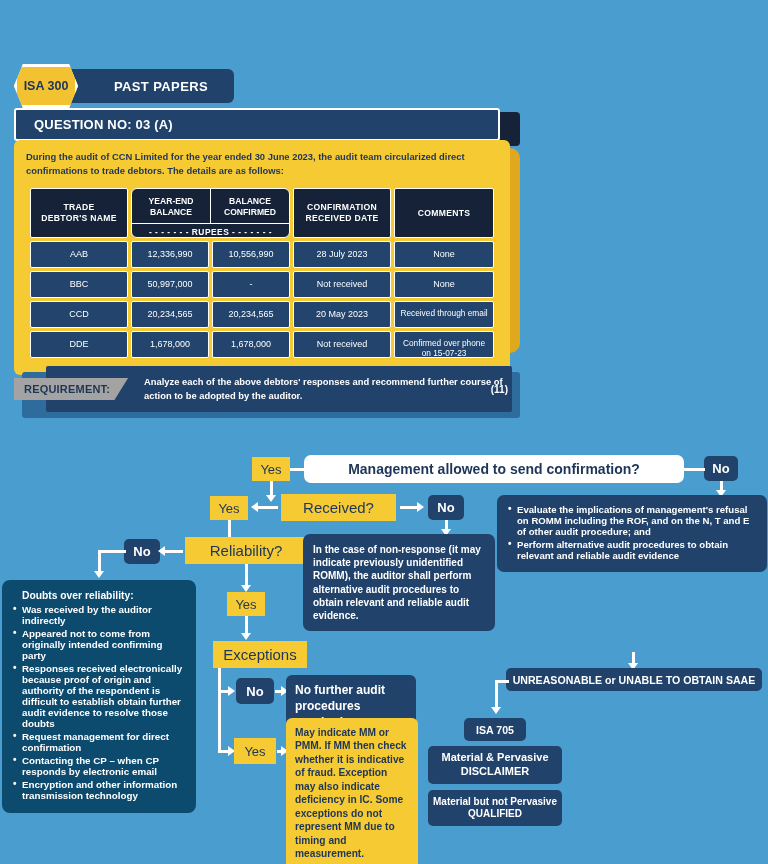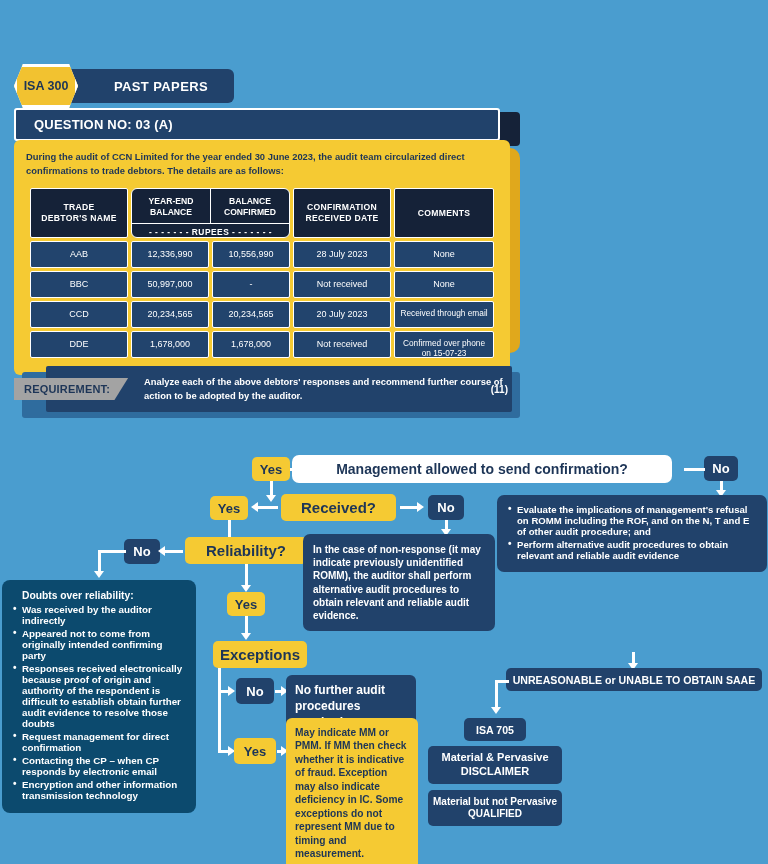--- a/index.html
+++ b/index.html
@@ -95,21 +95,21 @@
     -webkit-clip-path: polygon(0 0, 100% 0, 88% 100%, 0 100%);
     clip-path: polygon(0 0, 100% 0, 88% 100%, 0 100%);
   }
   .r-text{ color:#ffffff; font-size:9.4px; font-weight:bold; line-height:1.45; padding-left:98px; }
   .r-marks{ position:absolute; right:4px; color:#ffffff; font-size:10px; font-weight:bold;}
 
   
   #flow { position:absolute; left:0; top:440px; width:768px; height:424px;}
   .node { position:absolute; display:flex; align-items:center; justify-content:center; text-align:center;}
   .n-white{ background:#ffffff; color:#1d3557; border-radius:7px; font-weight:bold;}
-  .n-yellow{ background:#f5ca33; color:#1d3557; border-radius:5px; font-weight:bold;}
+  .n-yellow{ background:#f5ca33; color:#1d3557; border-radius:0; font-weight:normal;}
   .n-navy{ background:#21426b; color:#ffffff; border-radius:5px; font-weight:bold;}
   .txtbox{ text-align:left; display:block; line-height:1.32; }
   .bullets{ list-style:none; }
   .bullets li{ position:relative; padding-left:9px; margin-bottom:2px; }
   .bullets li:before{ content:"\2022"; position:absolute; left:0; top:-1px; font-size:10px;}
   .ln{ position:absolute; background:#ffffff;}
   .arrow{ position:absolute; width:0; height:0;}
   .ar-down{ border-left:5px solid transparent; border-right:5px solid transparent; border-top:7px solid #ffffff;}
   .ar-right{ border-top:5px solid transparent; border-bottom:5px solid transparent; border-left:7px solid #ffffff;}
   .ar-left{ border-top:5px solid transparent; border-bottom:5px solid transparent; border-right:7px solid #ffffff;}
@@ -207,21 +207,21 @@
         <td>
               <div class="dcell">CCD</div>
             </td>
         <td>
               <div class="dcell">20,234,565</div>
             </td>
         <td>
               <div class="dcell">20,234,565</div>
             </td>
         <td>
-              <div class="dcell">20 July 2023</div>
+              <div class="dcell">20 May 2023</div>
             </td>
         <td>
               <div class="dcell two">Received through email</div>
             </td>
       </tr>
       <tr>
         <td>
               <div class="dcell">DDE</div>
             </td>
         <td>
@@ -246,21 +246,21 @@
   <div class="r-shadow"></div>
   <div class="r-bar">
     <div class="r-text">Analyze each of the above debtors' responses and recommend further course of action to be adopted by the auditor.</div>
     <div class="r-marks">(11)</div>
   </div>
 </div>
 <div class="r-tag">REQUIREMENT:</div>
 
 <div id="flow">
 
-  <div class="node n-white" style="left:292px; top:15px; width:380px; height:28px; font-size:14px;">
+  <div class="node n-white" style="left:304px; top:15px; width:380px; height:28px; font-size:14px;">
     <span>Management allowed to send confirmation?</span>
   </div>
   <div class="node n-yellow" style="left:252px; top:17px; width:38px; height:24px; font-size:13px;">
     <span>Yes</span>
   </div>
   <div class="node n-navy" style="left:704px; top:16px; width:34px; height:25px; font-size:13px;">
     <span>No</span>
   </div>
   <div class="ln" style="left:290px; top:28px; width:16px; height:3px;"></div>
   <div class="ln" style="left:684px; top:28px; width:21px; height:3px;"></div>

